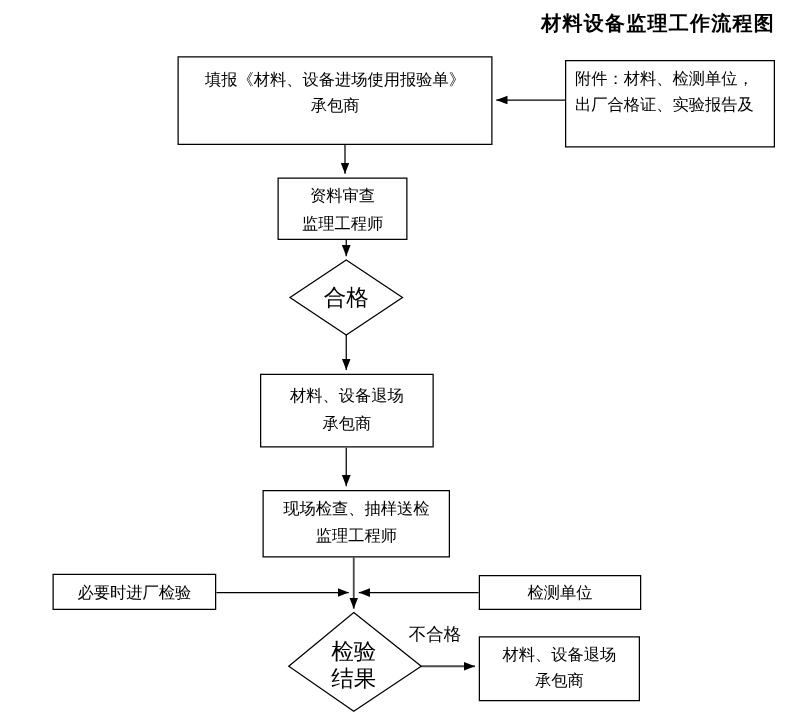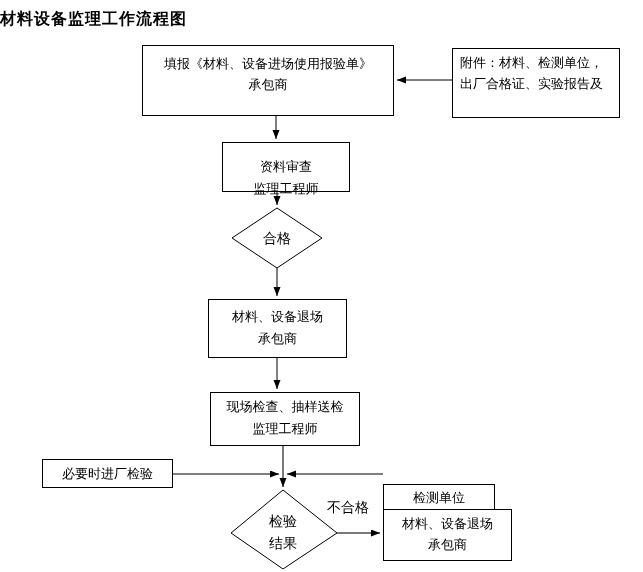--- a/index.html
+++ b/index.html
@@ -2,31 +2,31 @@
 <html><head>
 <meta charset="utf-8">
 <style>
   html,body{margin:0;padding:0;background:#ffffff;}
   .stage{
     position:relative;width:643px;height:572px;background:#ffffff;
     font-family:"Liberation Sans","DejaVu Sans",sans-serif;color:#000;
     overflow:hidden;
   }
   .title{
-    position:absolute;left:0;top:9px;width:620px;text-align:left;
+    position:absolute;left:0;top:9px;width:620px;text-align:right;
     font-size:16px;font-weight:bold;letter-spacing:1px;
   }
   .box{
     position:absolute;border:1px solid #000;background:#fff;
     font-size:13px;line-height:21px;text-align:center;box-sizing:border-box;
   }
   .box .ln{white-space:nowrap;}
   .svg-layer{position:absolute;left:0;top:0;width:643px;height:572px;}
   .dlabel{
-    position:absolute;font-size:14px;text-align:center;line-height:21px;
+    position:absolute;font-size:18px;text-align:center;line-height:21px;
   }
   .edge-label{
     position:absolute;font-size:14px;white-space:nowrap;
   }
 </style>
 </head>
 <body>
 
 <div class="stage">
 
@@ -54,40 +54,40 @@
   <div class="box" style="left:142px;top:45px;width:252px;height:71px;padding-top:7px;">
     <div class="ln">填报《材料、设备进场使用报验单》</div>
     <div class="ln">承包商</div>
   </div>
 
   <div class="box" style="left:452px;top:48px;width:168px;height:70px;padding:3px 0 0 7px;text-align:left;">
     <div class="ln">附件：材料、检测单位，</div>
     <div class="ln">出厂合格证、实验报告及</div>
   </div>
 
-  <div class="box" style="left:222px;top:142px;width:128px;height:50px;padding-top:13px;line-height:22px;">
+  <div class="box" style="left:222px;top:142px;width:104px;height:50px;padding-top:3px;line-height:22px;">
     <div class="ln">资料审查</div>
     <div class="ln">监理工程师</div>
   </div>
 
   <div class="box" style="left:208px;top:299px;width:139px;height:59px;padding-top:6px;line-height:22px;">
     <div class="ln">材料、设备退场</div>
     <div class="ln">承包商</div>
   </div>
 
   <div class="box" style="left:210px;top:392px;width:150px;height:54px;padding-top:3px;line-height:22px;">
     <div class="ln">现场检查、抽样送检</div>
     <div class="ln">监理工程师</div>
   </div>
 
   <div class="box" style="left:42px;top:459px;width:131px;height:29px;line-height:27px;">
     <div class="ln">必要时进厂检验</div>
   </div>
 
-  <div class="box" style="left:383px;top:484px;width:112px;height:28px;line-height:26px;text-align:center;">
+  <div class="box" style="left:383px;top:460px;width:130px;height:28px;line-height:26px;text-align:center;">
     <div class="ln">检测单位</div>
   </div>
 
   <div class="box" style="left:383px;top:509px;width:129px;height:52px;padding-top:3px;">
     <div class="ln">材料、设备退场</div>
     <div class="ln">承包商</div>
   </div>
 
   <div class="dlabel" style="left:237px;top:228px;width:80px;">合格</div>
 

